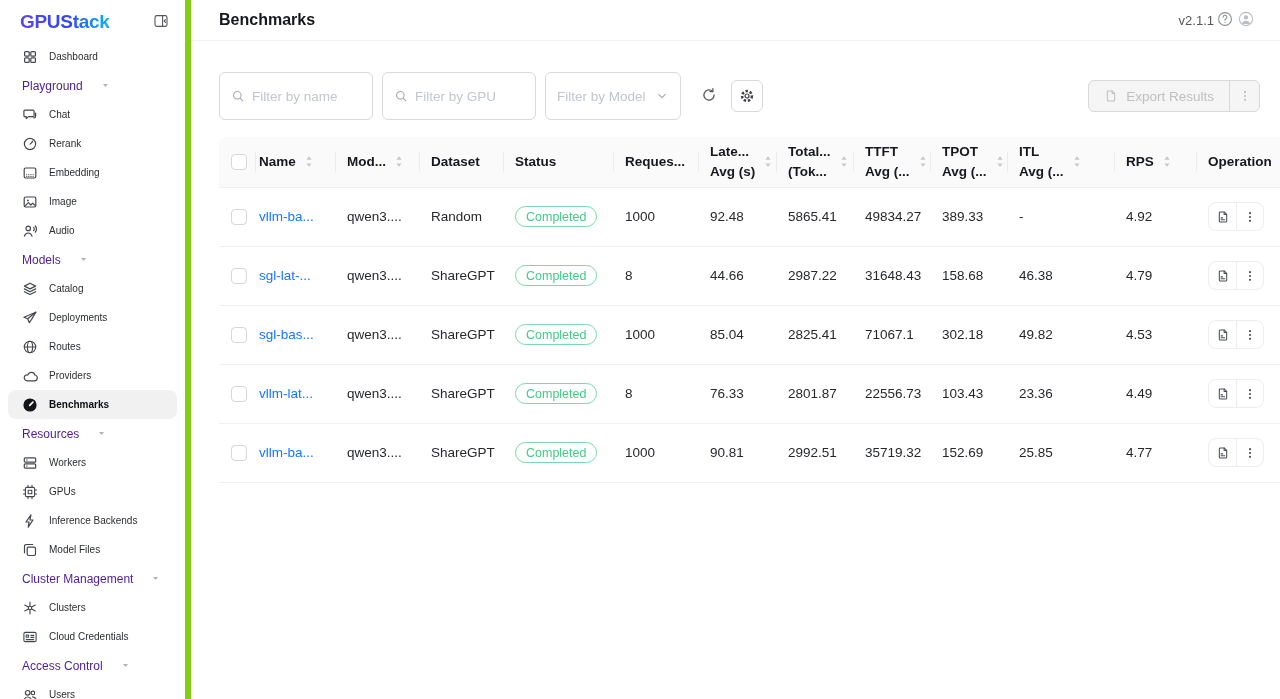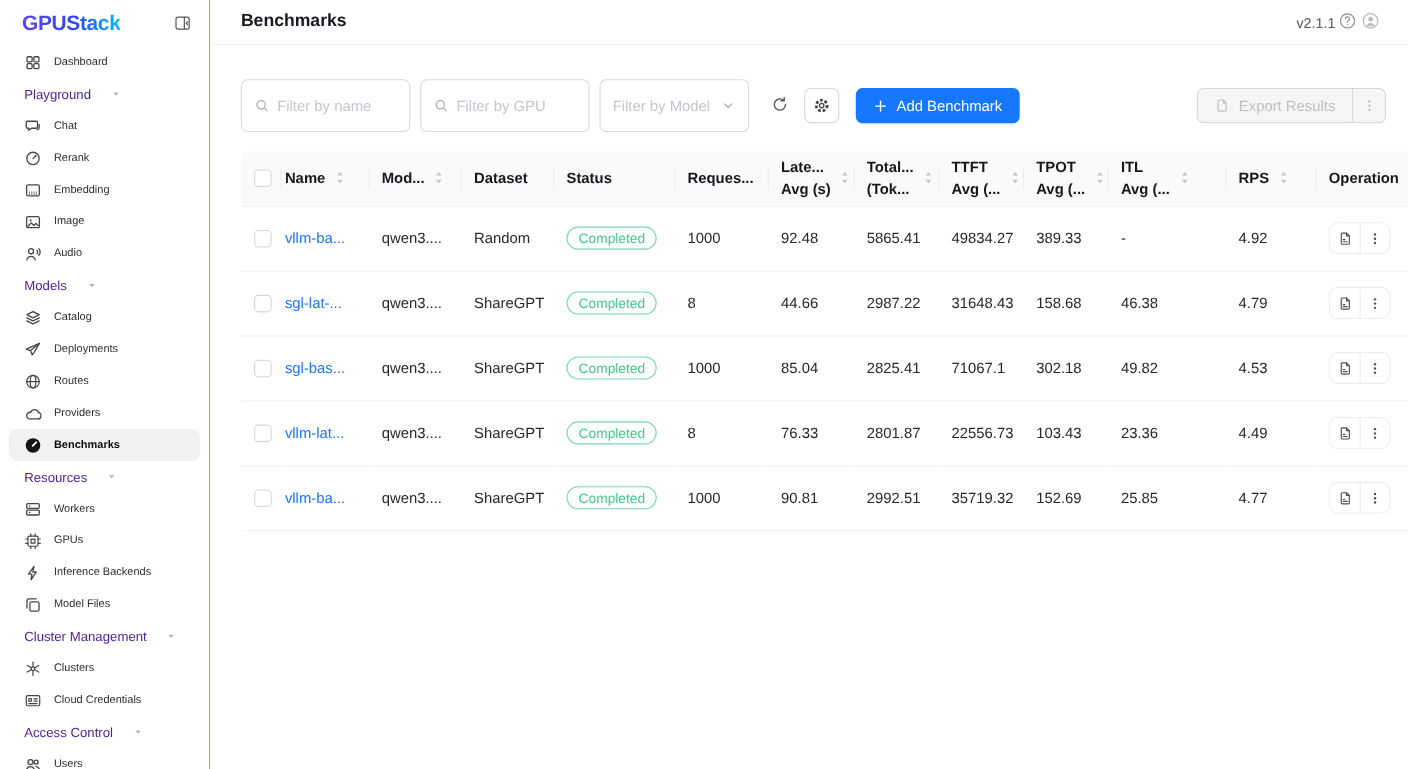--- a/index.html
+++ b/index.html
@@ -1,21 +1,21 @@
 <!DOCTYPE html>
 <html style="--accent: #1677ff; --success: #45c98a; --success-border: #7bd8ab; --logo1: #5a46e8; --logo2: #2f46f5; --logo3: #00b9ff;"><head>
 <meta charset="utf-8">
 <style>
   * { box-sizing: border-box; margin: 0; padding: 0; }
   html,body { width:1280px; height:699px; overflow:hidden; background:#fff;
     font-family:"Liberation Sans", sans-serif; color:#26282c; }
   .app { display:flex; width:1280px; height:699px; }
 
   
-  .sidebar { width:191px; flex:0 0 191px; border-right:1px solid #84cc16; background:#fff; }
+  .sidebar { width:191px; flex:0 0 191px; border-right:6px solid #84cc16; background:#fff; }
   .sidebar-head { height:38px; display:flex; align-items:center; justify-content:space-between;
     padding:6px 14px 0 20px; }
   .logo { font-size:19px; font-weight:700; letter-spacing:-.3px;
     background:linear-gradient(92deg, var(--logo1), var(--logo2) 55%, var(--logo3));
     -webkit-background-clip:text; background-clip:text; color:transparent; }
   .collapse-btn { width:20px; height:20px; border:none; background:none; color:#55585e;
     cursor:pointer; padding:0; }
   .nav { padding:4px 8px 0 8px; }
   .nav-item { display:flex; align-items:center; gap:11px; height:29px; padding:0 14px;
     border-radius:8px; font-size:10px; color:#2a2d31; cursor:pointer; }
@@ -400,29 +400,20 @@
               </svg>
             </span></button>
         <button class="sq-btn">
             <span class="icn">
               <svg viewBox="0 0 16 16" fill="none" stroke="currentColor">
                 <circle cx="8" cy="8" r="4.9" stroke-width="2.5" stroke-dasharray="2.45 1.75"></circle>
                 <circle cx="8" cy="8" r="2" stroke-width="1.2"></circle>
               </svg>
             </span>
           </button>
-        <button class="btn-primary">
-          <span class="icn">
-              <svg viewBox="0 0 16 16" fill="none" stroke="currentColor" stroke-width="1.6" stroke-linecap="round" stroke-linejoin="round">
-                <line x1="8" y1="2.6" x2="8" y2="13.4"></line>
-                <line x1="2.6" y1="8" x2="13.4" y2="8"></line>
-              </svg>
-            </span>
-          <span>Add Benchmark</span>
-        </button>
         <div class="btn-group-disabled">
           <div class="main-seg">
             <span class="icn">
                 <svg viewBox="0 0 16 16" fill="none" stroke="currentColor" stroke-width="1.2" stroke-linecap="round" stroke-linejoin="round">
                   <path d="M9.3 2.2H5a1.2 1.2 0 0 0-1.2 1.2v9.2A1.2 1.2 0 0 0 5 13.8h6a1.2 1.2 0 0 0 1.2-1.2V5.1z"></path>
                   <polyline points="9.3,2.2 9.3,5.1 12.2,5.1"></polyline>
                 </svg>
               </span>
             <span>Export Results</span>
           </div>

